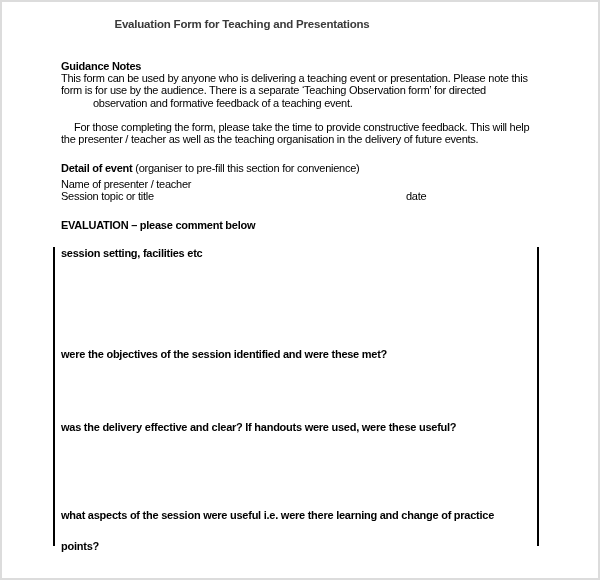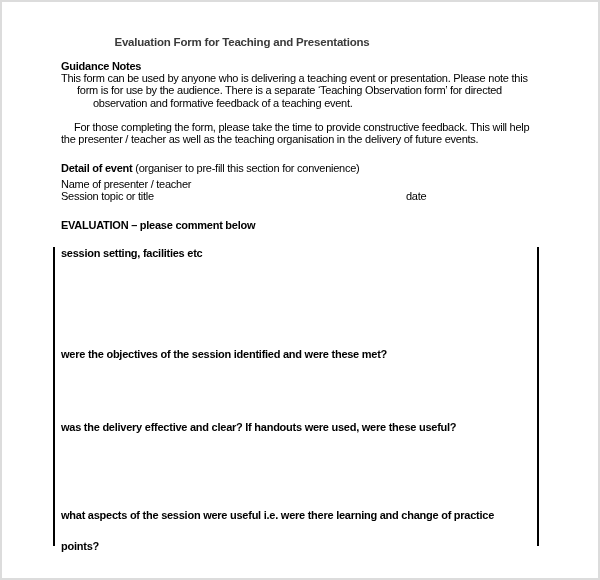--- a/index.html
+++ b/index.html
@@ -7,38 +7,38 @@
       width: 600px; height: 580px; background: #ffffff;
       font-family: "Liberation Sans", sans-serif; color: #000;
       position: relative; overflow: hidden;
     }
     .page {
       position: absolute; left: 0; top: 0; width: 596px; height: 576px;
       border: 2px solid #dcdcdc; background: #fff;
     }
     .abs { position: absolute; white-space: nowrap; }
     .title {
-      left: 0; width: 484px; top: 36px; text-align: center;
+      left: 0; width: 484px; top: 18px; text-align: center;
       font-size: 11.5px; font-weight: bold; color: #3a3a3a; letter-spacing: -0.2px;
     }
     .body-text { font-size: 11px; line-height: 12.5px; letter-spacing: -0.25px; }
     .bold { font-weight: bold; }
     .vline { position: absolute; width: 1.5px; background: #000; }
     .question { left: 61px; font-size: 11px; font-weight: bold; letter-spacing: -0.25px; line-height: 12.5px; }
   </style>
 </head>
 <body>
 
 <div class="page"></div>
 
 <div class="abs title">Evaluation Form for Teaching and Presentations</div>
 
 <div class="abs body-text bold" style="left:61px; top:60px;">Guidance Notes</div>
 <div class="abs body-text" style="left:61px; top:72px;">This form can be used by anyone who is delivering a teaching event or presentation. Please note this</div>
-<div class="abs body-text" style="left:77px; top:84px;">form is for use by the audience. There is a separate ‘Teaching Observation form’ for directed</div>
+<div class="abs body-text" style="left:61px; top:84px;">form is for use by the audience. There is a separate ‘Teaching Observation form’ for directed</div>
 <div class="abs body-text" style="left:61px; top:97px;margin-left:32px;">observation and formative feedback of a teaching event.</div>
 
 <div class="abs body-text" style="left:74px; top:121px;">For those completing the form, please take the time to provide constructive feedback. This will help</div>
 <div class="abs body-text" style="left:61px; top:133px;">the presenter / teacher as well as the teaching organisation in the delivery of future events.</div>
 
 <div class="abs body-text" style="left:61px; top:162px;">
   <span class="bold">Detail of event</span><span> (organiser to pre-fill this section for convenience)</span>
 </div>
 <div class="abs body-text" style="left:61px; top:178px;">Name of presenter / teacher</div>
 <div class="abs body-text" style="left:61px; top:190px;">Session topic or title</div>

